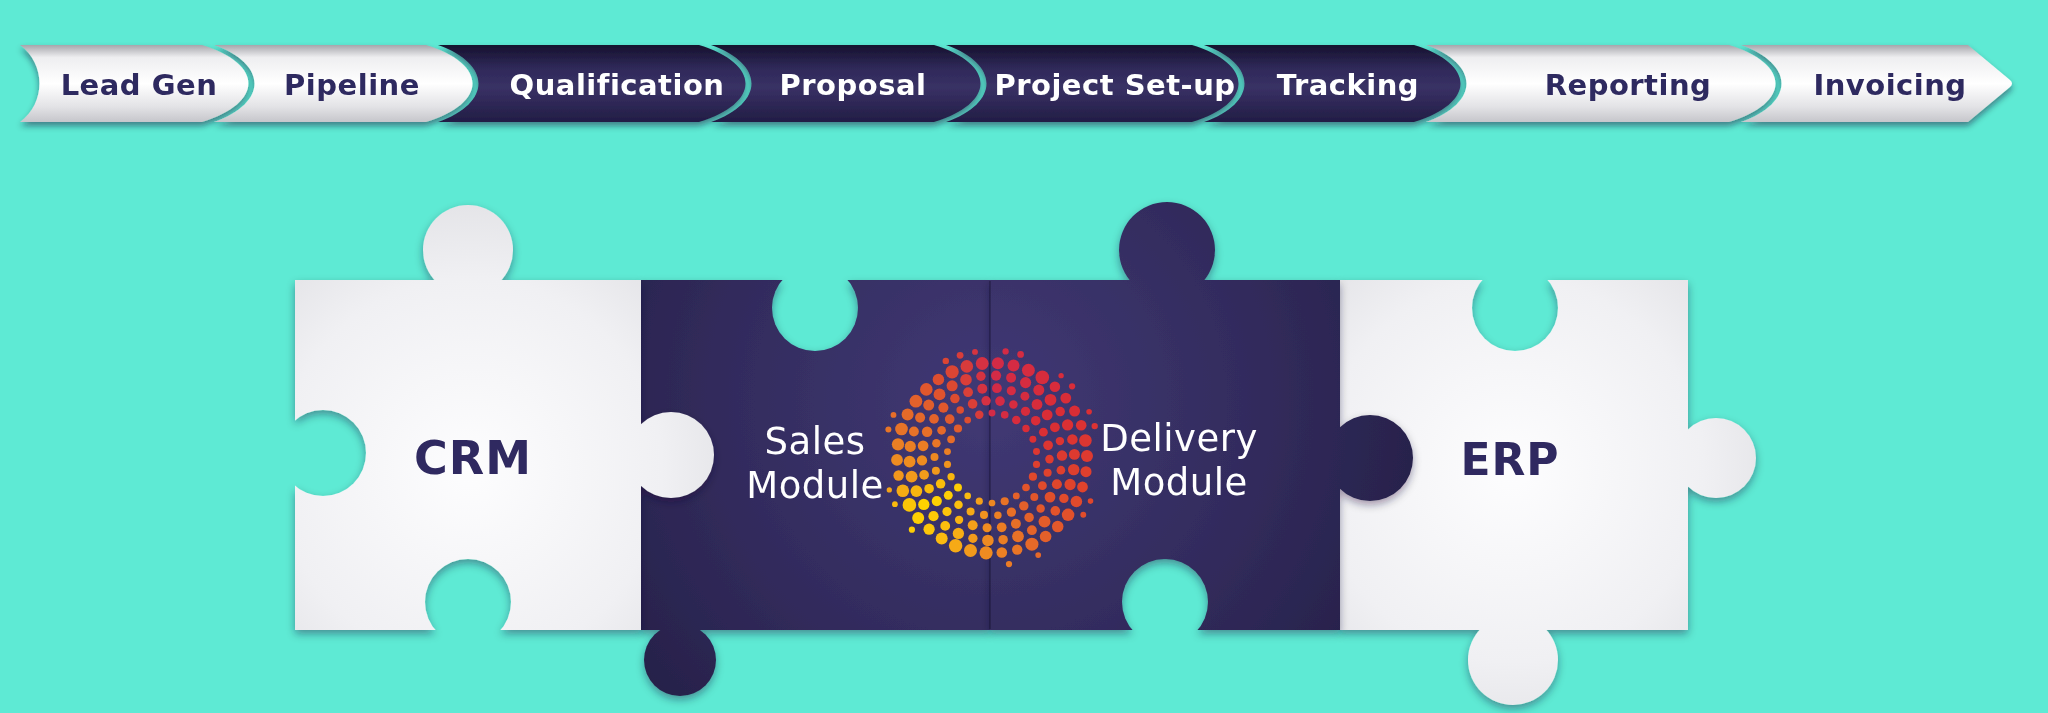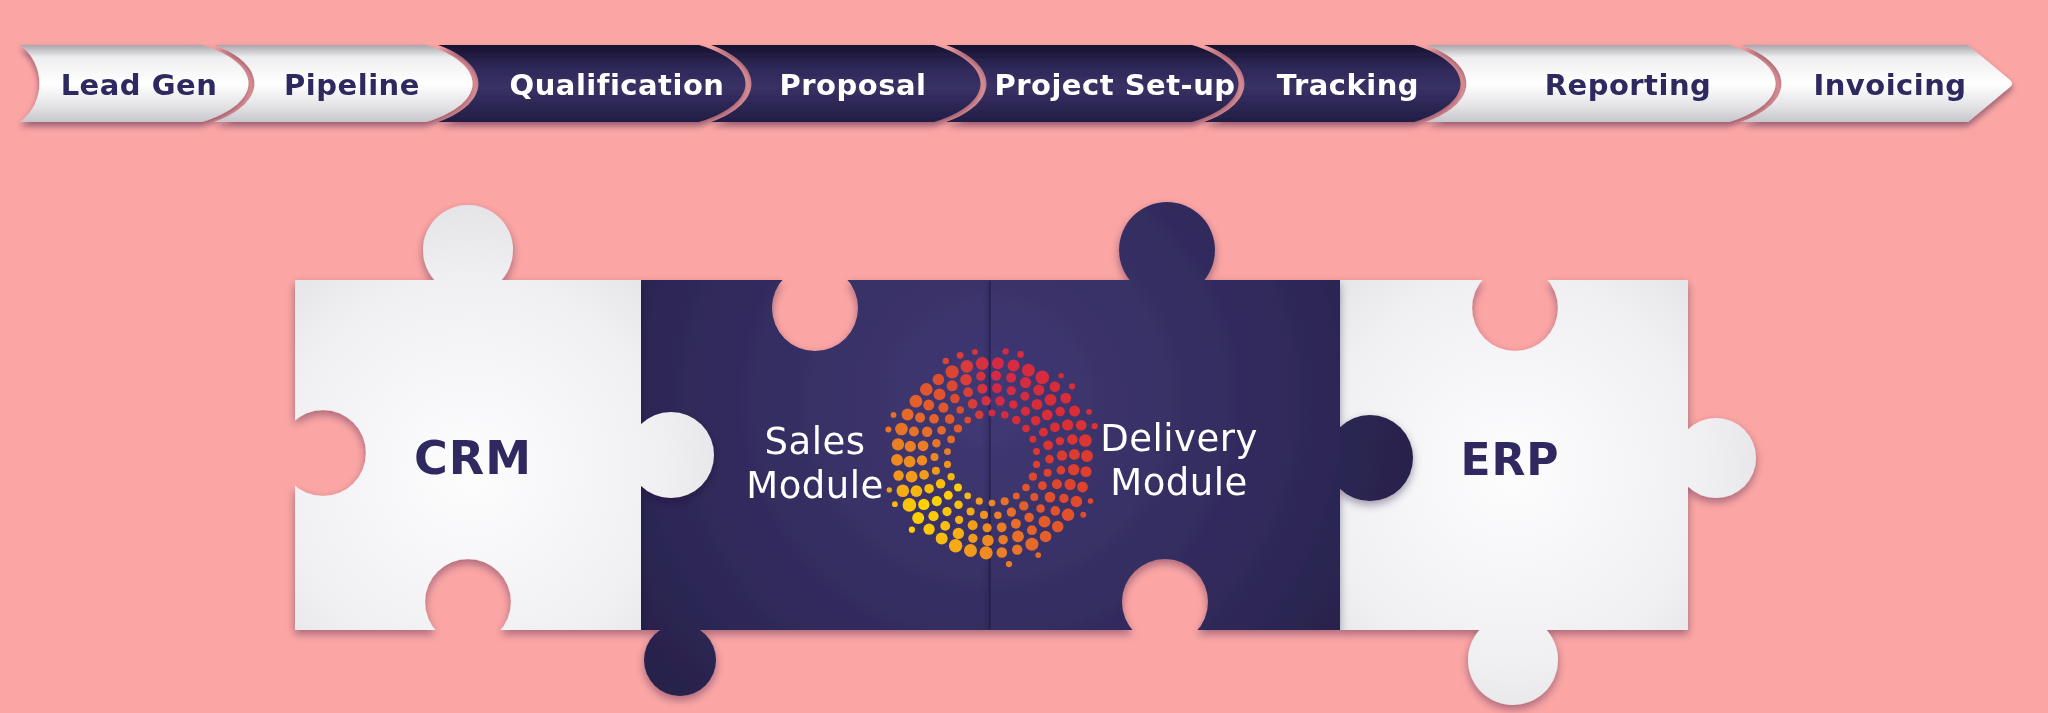--- a/index.html
+++ b/index.html
@@ -1,16 +1,16 @@
 <!DOCTYPE html>
 <html><head>
 <meta charset="utf-8">
 <style>
   html,body{margin:0;padding:0;background:#ffffff;}
-  #canvas{position:relative;width:2048px;height:713px;background:#fca5a5;overflow:hidden;
+  #canvas{position:relative;width:2048px;height:713px;background:#5eead4;overflow:hidden;
           font-family:"DejaVu Sans", "Liberation Sans", sans-serif;}
   svg{position:absolute;left:0;top:0;}
   text{font-family:"DejaVu Sans", "Liberation Sans", sans-serif;}
   .step-label{font-size:29px;font-weight:bold;letter-spacing:.5px;}
   .step-label.on-light{fill:#2f2960;}
   .step-label.on-dark{fill:#ffffff;}
   .piece-title{font-size:46px;font-weight:bold;fill:#2f2960;letter-spacing:1px;}
   .module-label{font-size:37px;fill:#ffffff;letter-spacing:.5px;}
 </style>
 </head>

